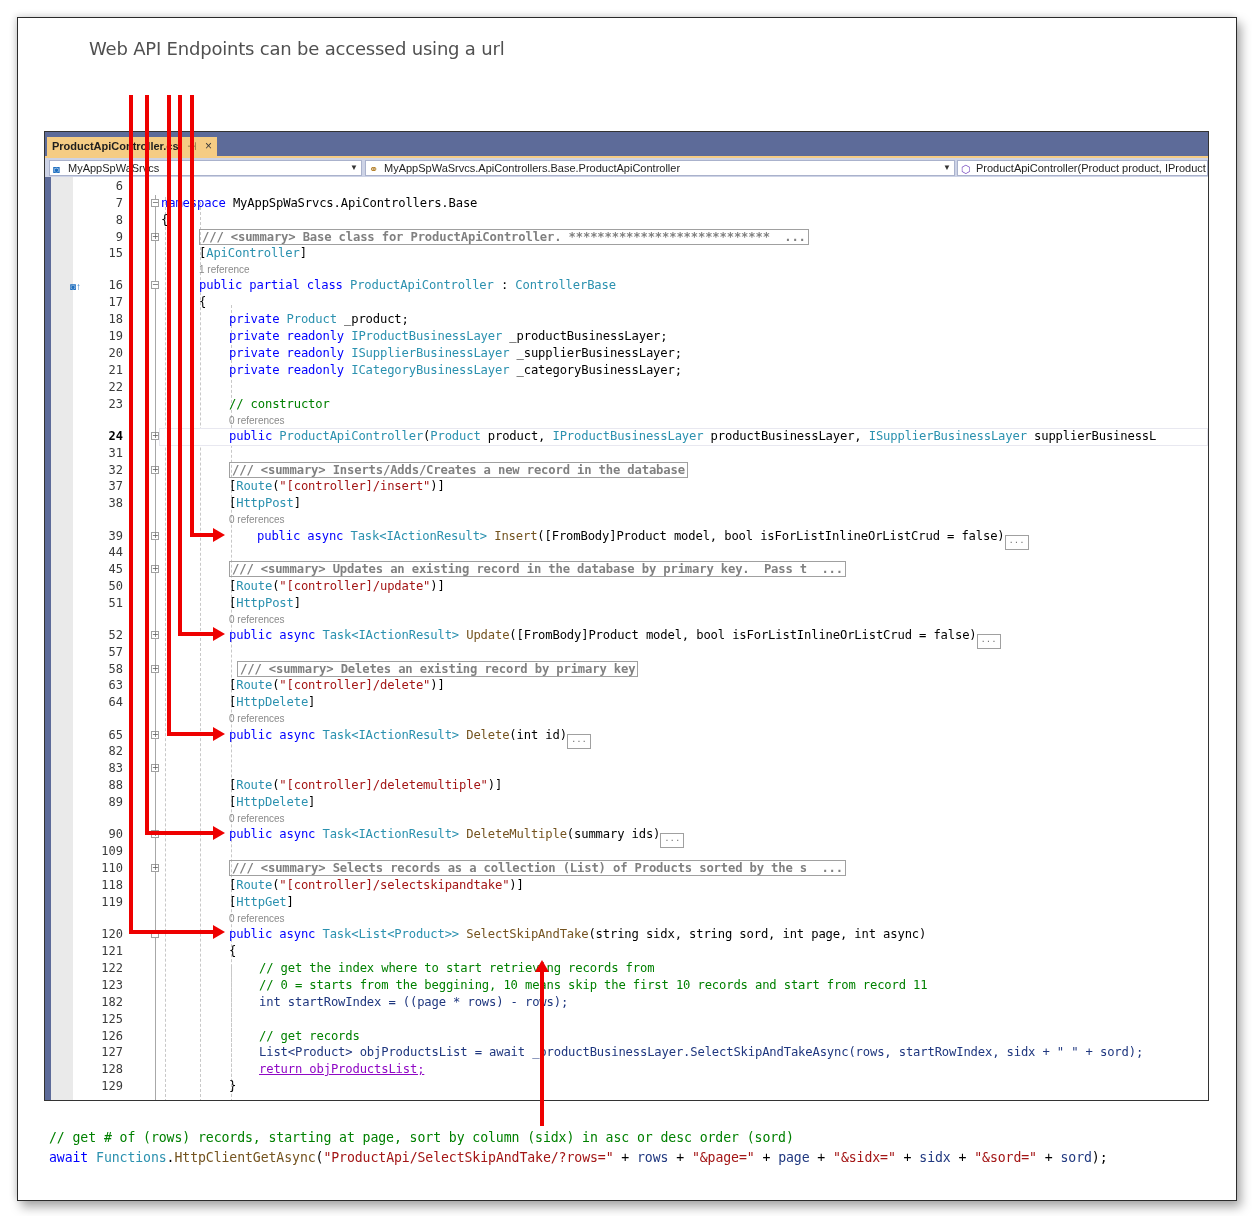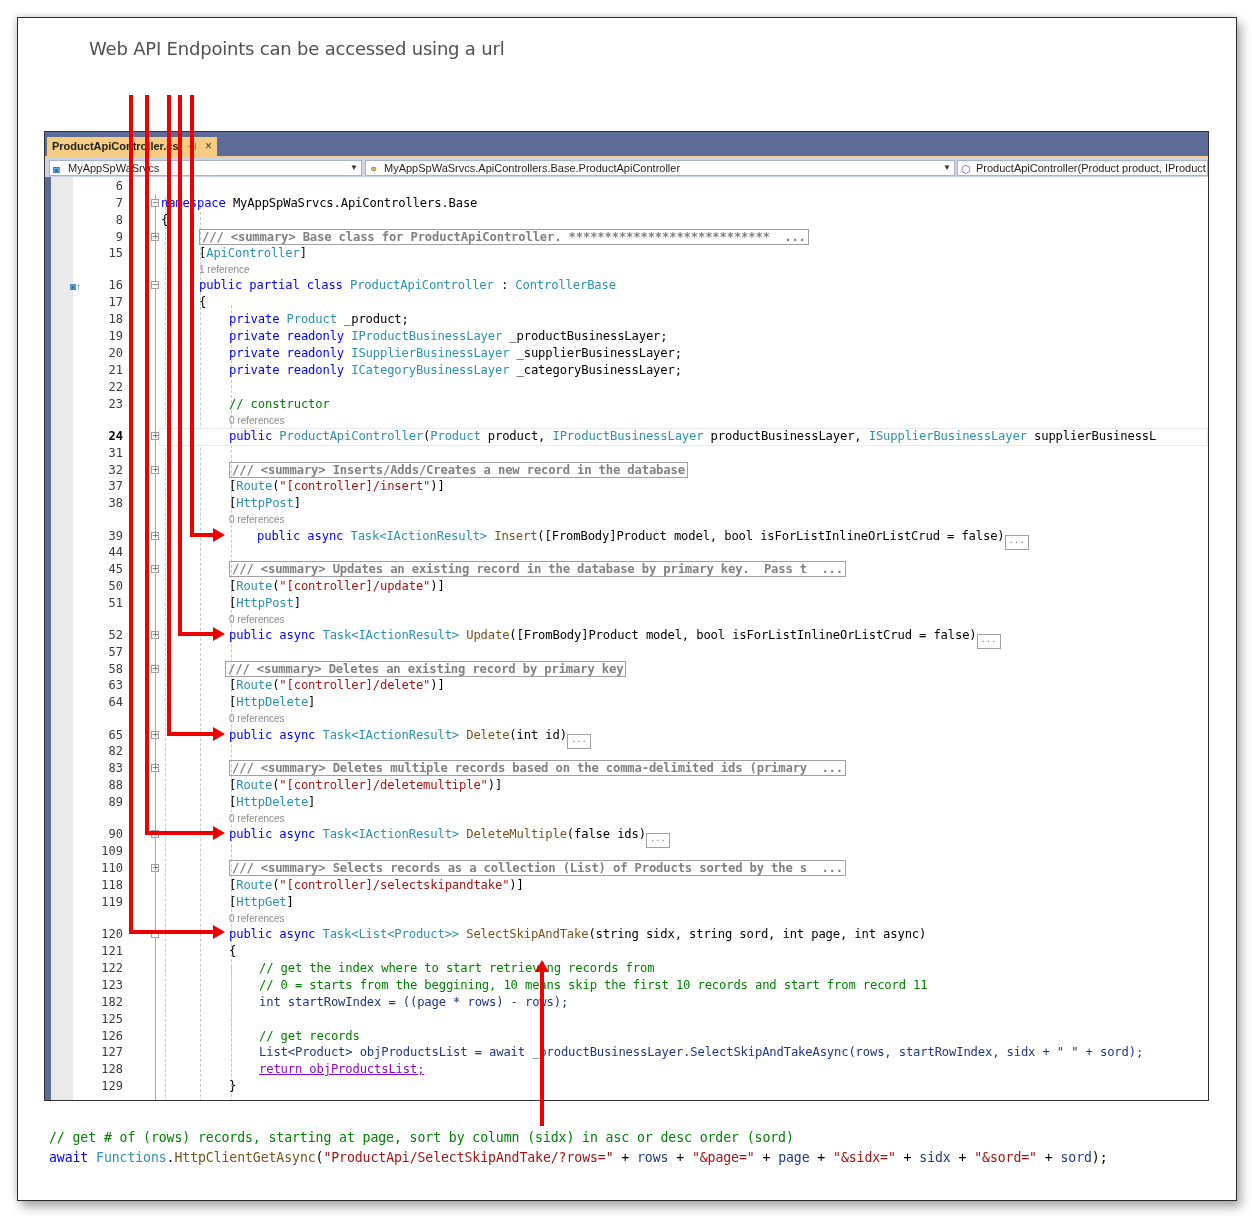--- a/index.html
+++ b/index.html
@@ -179,31 +179,30 @@
     <div class="line" style="left:184px; top:319px;">[<span class="ty">HttpPost</span>]</div>
     <div class="ref" style="left:184px; top:337px;">0 references</div>
     <div class="line" style="left:184px; top:352px;margin-left:28px;"><span class="kw">public async</span> <span class="ty">Task&lt;IActionResult&gt;</span> <span class="mt">Insert</span><span>([FromBody]Product model, bool isForListInlineOrListCrud = false)</span><span class="ell">...</span></div>
 
     <div class="line" style="left:184px; top:385px;"><span class="summ">/// &lt;summary&gt; Updates an existing record in the database by primary key.  Pass t  ...</span></div>
     <div class="line" style="left:184px; top:402px;">[<span class="ty">Route</span>(<span class="st">"[controller]/update"</span>)]</div>
     <div class="line" style="left:184px; top:419px;">[<span class="ty">HttpPost</span>]</div>
     <div class="ref" style="left:184px; top:437px;">0 references</div>
     <div class="line" style="left:184px; top:451px;"><span class="kw">public async</span> <span class="ty">Task&lt;IActionResult&gt;</span> <span class="mt">Update</span><span>([FromBody]Product model, bool isForListInlineOrListCrud = false)</span><span class="ell">...</span></div>
 
-    <div class="line" style="left:180px; top:485px;"><span class="summ">/// &lt;summary&gt; Deletes an existing record by primary key</span></div>
+    <div class="line" style="left:192px; top:485px;"><span class="summ">/// &lt;summary&gt; Deletes an existing record by primary key</span></div>
     <div class="line" style="left:184px; top:501px;">[<span class="ty">Route</span>(<span class="st">"[controller]/delete"</span>)]</div>
     <div class="line" style="left:184px; top:518px;">[<span class="ty">HttpDelete</span>]</div>
     <div class="ref" style="left:184px; top:536px;">0 references</div>
     <div class="line" style="left:184px; top:551px;"><span class="kw">public async</span> <span class="ty">Task&lt;IActionResult&gt;</span> <span class="mt">Delete</span><span>(int id)</span><span class="ell">...</span></div>
 
-    <div class="line" style="left:184px; top:584px;"><span class="summ">/// &lt;summary&gt; Deletes multiple records based on the comma-delimited ids (primary  ...</span></div>
     <div class="line" style="left:184px; top:601px;">[<span class="ty">Route</span>(<span class="st">"[controller]/deletemultiple"</span>)]</div>
     <div class="line" style="left:184px; top:618px;">[<span class="ty">HttpDelete</span>]</div>
     <div class="ref" style="left:184px; top:636px;">0 references</div>
-    <div class="line" style="left:184px; top:650px;"><span class="kw">public async</span> <span class="ty">Task&lt;IActionResult&gt;</span> <span class="mt">DeleteMultiple</span><span>(false ids)</span><span class="ell">...</span></div>
+    <div class="line" style="left:184px; top:650px;"><span class="kw">public async</span> <span class="ty">Task&lt;IActionResult&gt;</span> <span class="mt">DeleteMultiple</span><span>(summary ids)</span><span class="ell">...</span></div>
 
     <div class="line" style="left:184px; top:684px;"><span class="summ">/// &lt;summary&gt; Selects records as a collection (List) of Products sorted by the s  ...</span></div>
     <div class="line" style="left:184px; top:701px;">[<span class="ty">Route</span>(<span class="st">"[controller]/selectskipandtake"</span>)]</div>
     <div class="line" style="left:184px; top:718px;">[<span class="ty">HttpGet</span>]</div>
     <div class="ref" style="left:184px; top:736px;">0 references</div>
     <div class="line" style="left:184px; top:750px;"><span class="kw">public async</span> <span class="ty">Task&lt;List&lt;Product&gt;&gt;</span> <span class="mt">SelectSkipAndTake</span><span>(string sidx, string sord, int page, int async)</span></div>
     <div class="line" style="left:184px; top:767px;">{</div>
     <div class="line cm" style="left:214px; top:784px;">// get the index where to start retrieving records from</div>
     <div class="line cm" style="left:214px; top:801px;">// 0 = starts from the beggining, 10 means skip the first 10 records and start from record 11</div>
     <div class="line pm" style="left:214px; top:818px;">int startRowIndex = ((page * rows) - rows);</div>

